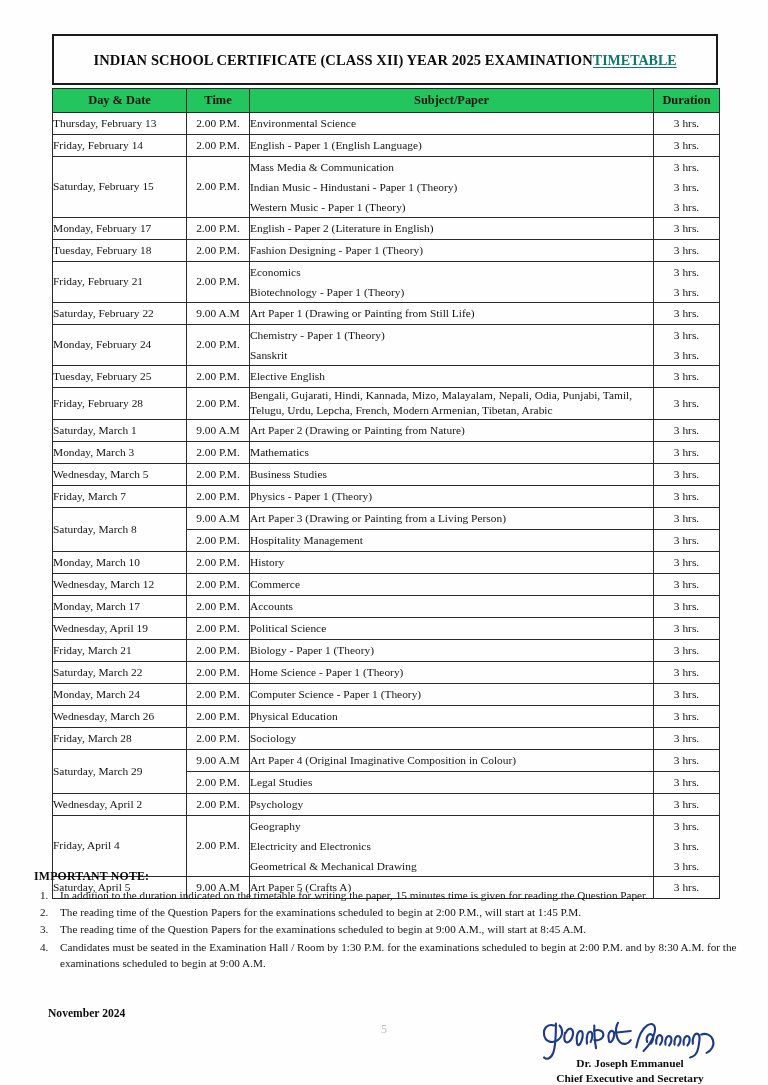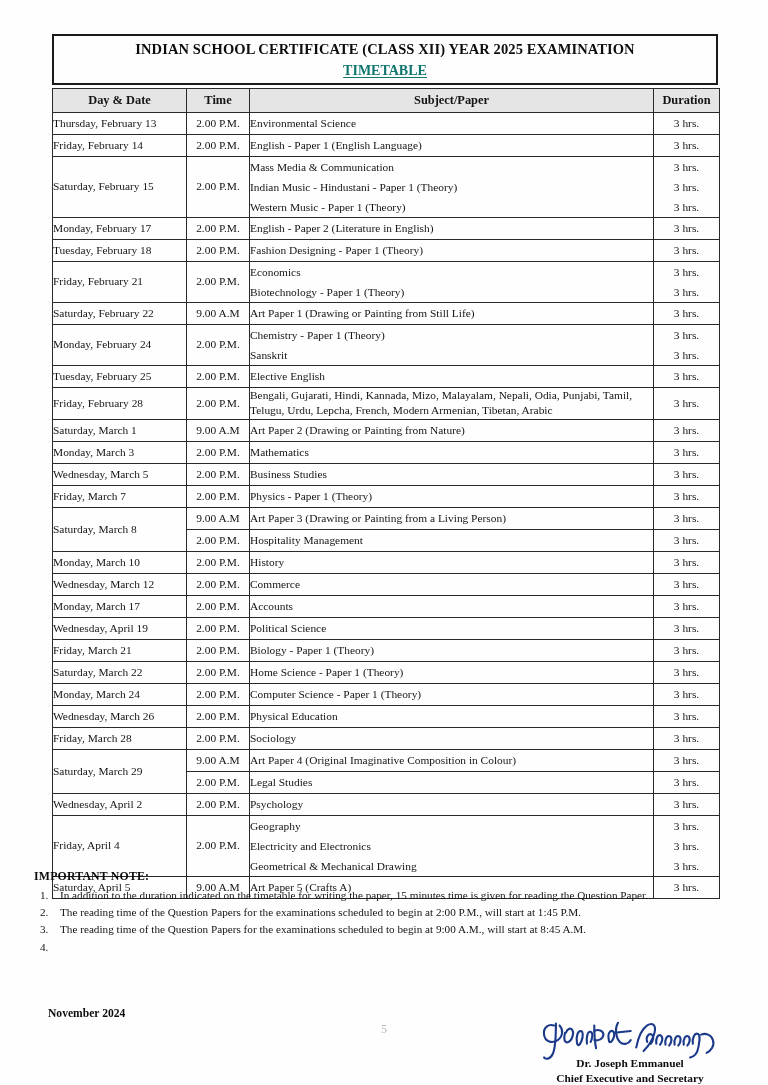--- a/index.html
+++ b/index.html
@@ -28,21 +28,20 @@
   
   .title-box {
     position: absolute;
     left: 52px;
     top: 34px;
     width: 666px;
     height: 51px;
     border: 2px solid #1a1a1a;
     box-sizing: border-box;
     display: flex;
-    flex-direction: column;
     align-items: center;
     justify-content: center;
     padding-top: 2px;
   }
   .title-line1 {
     font-weight: bold;
     font-size: 14.5px;
     letter-spacing: 0.1px;
     line-height: 1.35;
     text-align: center;
@@ -77,21 +76,21 @@
     font-size: 11.4px;
     line-height: 1.35;
     color: #141414;
   }
   table.tt thead th {
     font-weight: bold;
     font-size: 12.4px;
     text-align: center;
     height: 21px;
     padding: 1px 2px;
-    background: #e5e5e5;
+    background: #22c55e;
   }
   
   col.c-day  { width: 134px; }
   col.c-time { width: 63px; }
   col.c-subj { width: 404px; }
   col.c-dur  { width: 66px; }
 
   td.day {
     text-align: left;
     padding-left: 7px;
@@ -460,21 +459,21 @@
         </tbody>
     </table>
   </div>
 
   <div class="notes">
     <div class="notes-head">IMPORTANT NOTE:</div>
     <ol class="note-list" id="note-list">
         <li><span class="num">1.</span><span>In addition to the duration indicated on the timetable for writing the paper, 15 minutes time is given for reading the Question Paper.</span></li>
         <li><span class="num">2.</span><span>The reading time of the Question Papers for the examinations scheduled to begin at 2:00 P.M., will start at 1:45 P.M.</span></li>
         <li><span class="num">3.</span><span>The reading time of the Question Papers for the examinations scheduled to begin at 9:00 A.M., will start at 8:45 A.M.</span></li>
-        <li><span class="num">4.</span></li>
+        <li><span class="num">4.</span><span>Candidates must be seated in the Examination Hall / Room by 1:30 P.M. for the examinations scheduled to begin at 2:00 P.M. and by 8:30 A.M. for the examinations scheduled to begin at 9:00 A.M.</span></li>
       </ol>
   </div>
 
   <div class="footer-date">November 2024</div>
 
   <div class="sign-block">
     <svg class="signature" viewBox="0 0 210 46">
       <g fill="none" stroke="#1c3a8a" stroke-width="2.3" stroke-linecap="round" stroke-linejoin="round">
         <path d="M22 6 C16 4 10 8 11 16 C12 24 20 26 26 22 C32 18 32 10 28 6"></path>
         <path d="M24 4 C24 14 24 28 21 36 C19 42 14 44 11 41"></path>

